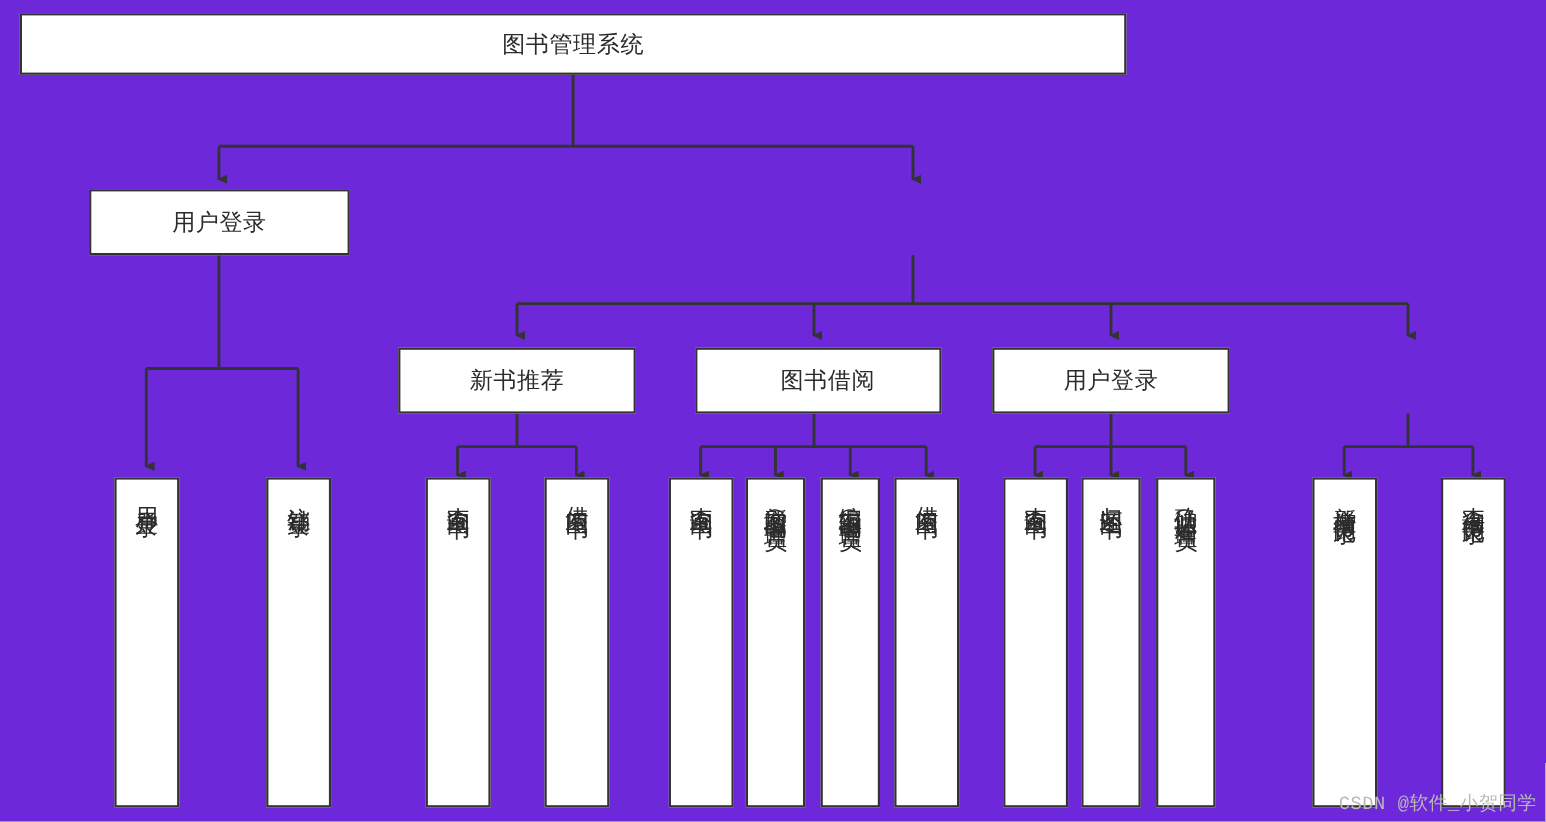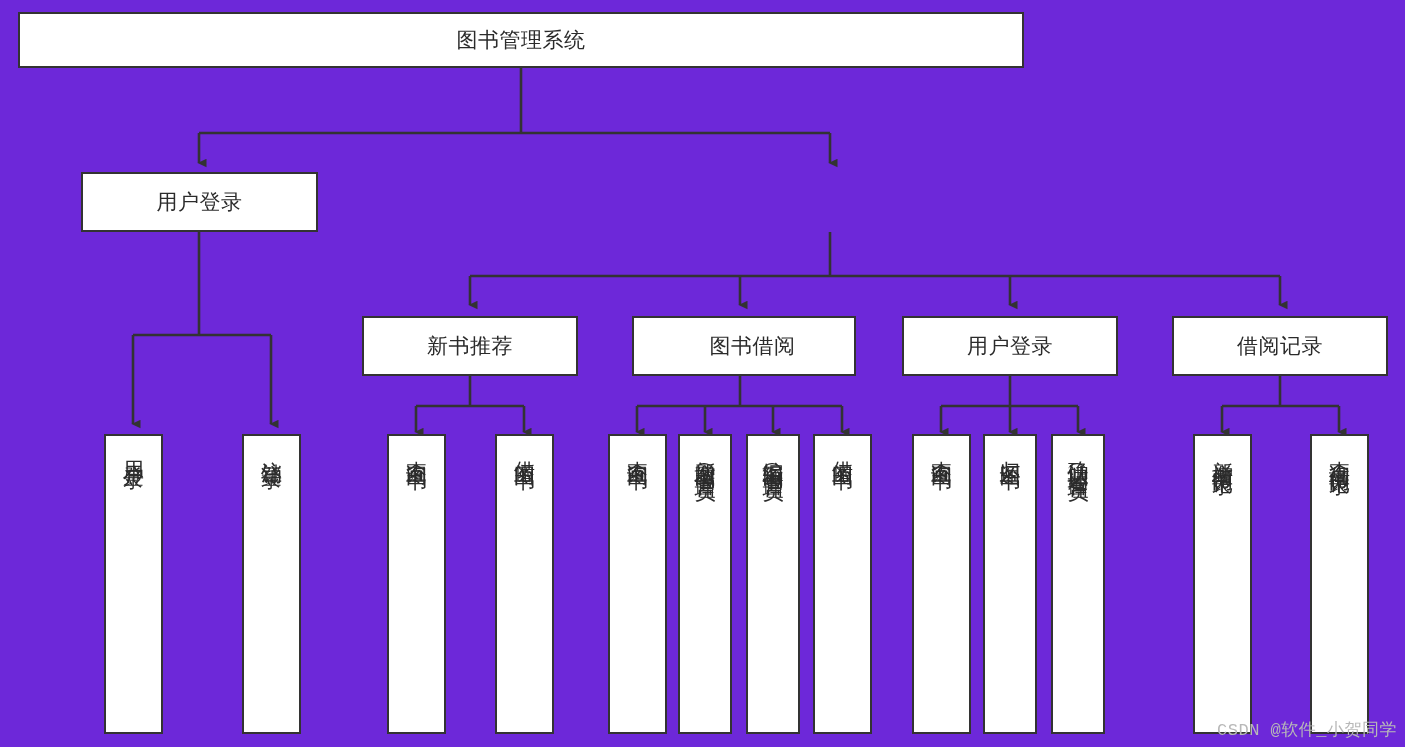--- a/index.html
+++ b/index.html
@@ -133,23 +133,20 @@
 
   <div class="node" style="left:362px; top:316px; width:216px; height:60px;">
     <span class="node-label">新书推荐</span>
   </div>
   <div class="node" style="left:632px; top:316px; width:224px; height:60px;padding-left:17px;">
     <span class="node-label">图书借阅</span>
   </div>
   <div class="node" style="left:902px; top:316px; width:216px; height:60px;">
     <span class="node-label">用户登录</span>
   </div>
-  <div class="node" style="left:1172px; top:316px; width:216px; height:60px;">
-    <span class="node-label">借阅记录</span>
-  </div>
 
   <div class="node leaf" style="left:104px; top:434px; width:59px; height:300px;">
     <span class="node-label">用户登录</span>
   </div>
   <div class="node leaf" style="left:242px; top:434px; width:59px; height:300px;">
     <span class="node-label">注销登录</span>
   </div>
 
   <div class="node leaf" style="left:387px; top:434px; width:59px; height:300px;">
     <span class="node-label">查询图书</span>

